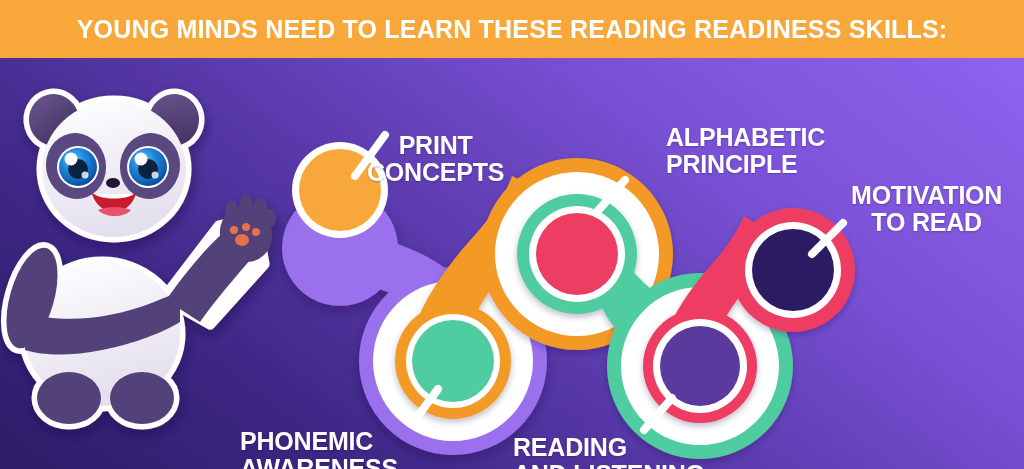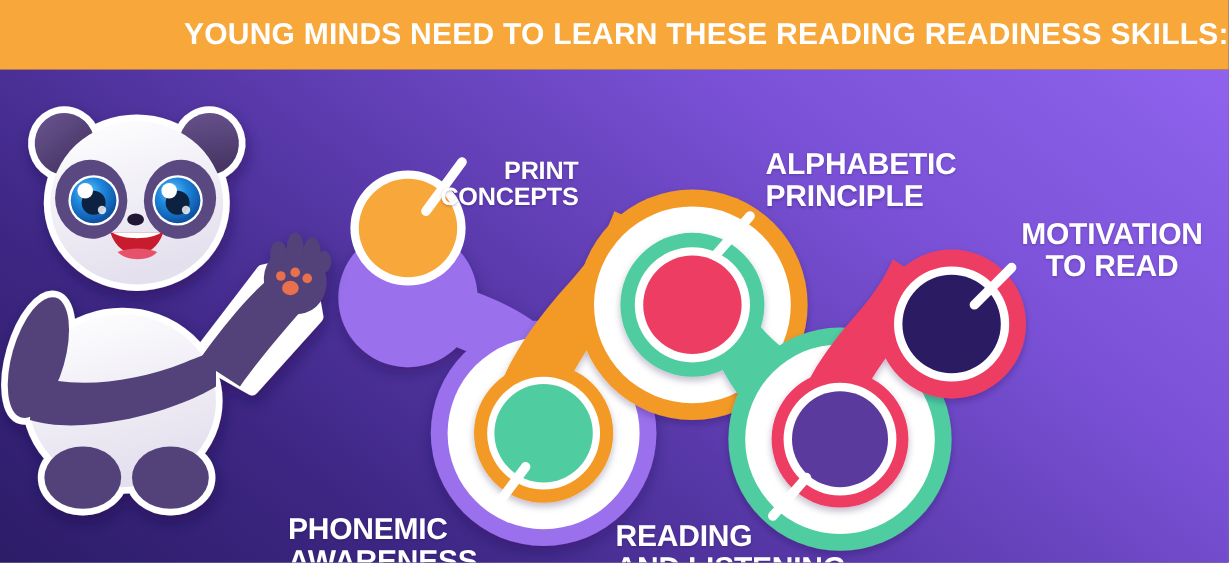--- a/index.html
+++ b/index.html
@@ -25,21 +25,21 @@
     height: 58px;
     background: #F8A73A;
     z-index: 40;
   }
   #header-title {
     position: absolute;
     left: 0; top: 0;
     width: 1024px;
     height: 58px;
     line-height: 58px;
-    text-align: right;
+    text-align: center;
     color: #ffffff;
     font-size: 25px;
     font-weight: bold;
     letter-spacing: 0.2px;
     font-family: "Liberation Sans", sans-serif;
     white-space: nowrap;
   }
 
   
   #body-area {
@@ -67,25 +67,25 @@
     font-weight: bold;
     font-family: "Liberation Sans", sans-serif;
     line-height: 1.06;
     letter-spacing: -0.2px;
     white-space: pre-line;
     text-shadow: 0 1px 2px rgba(30,12,70,0.30);
   }
   #label-print-concepts {
     left: 367px;
     top: 74px;
-    font-size: 21px;
-    text-align: right;
+    font-size: 25px;
+    text-align: center;
   }
   #label-alphabetic-principle {
-    left: 638px;
+    left: 666px;
     top: 66px;
     font-size: 25px;
     text-align: left;
   }
   #label-motivation-to-read {
     left: 851px;
     top: 124px;
     font-size: 25px;
     text-align: center;
   }

